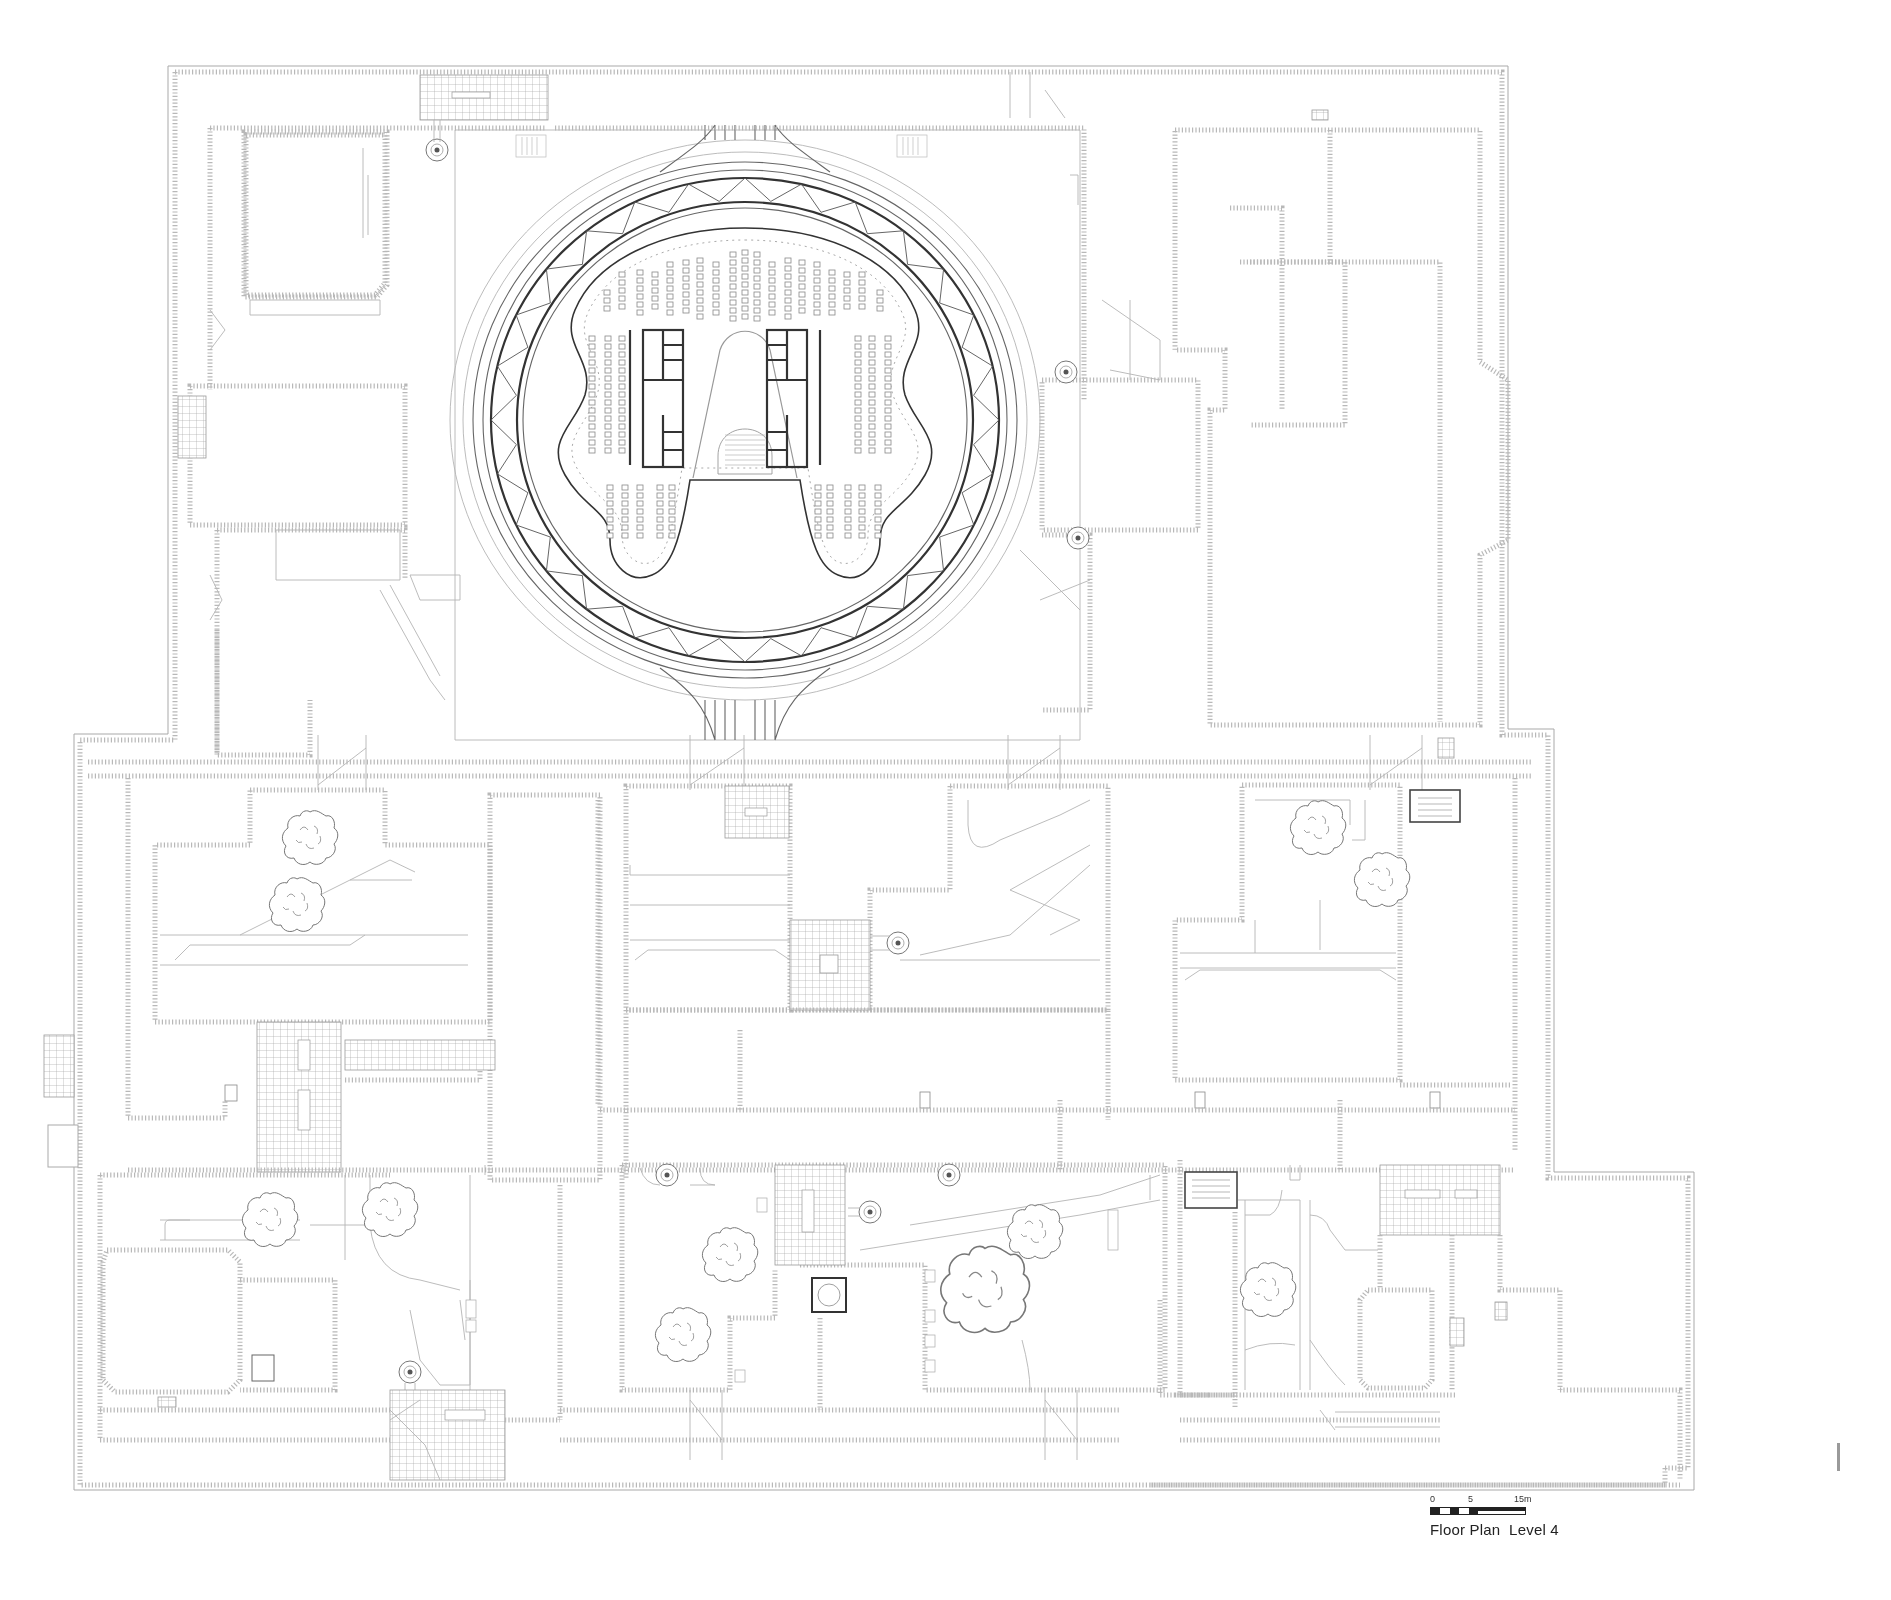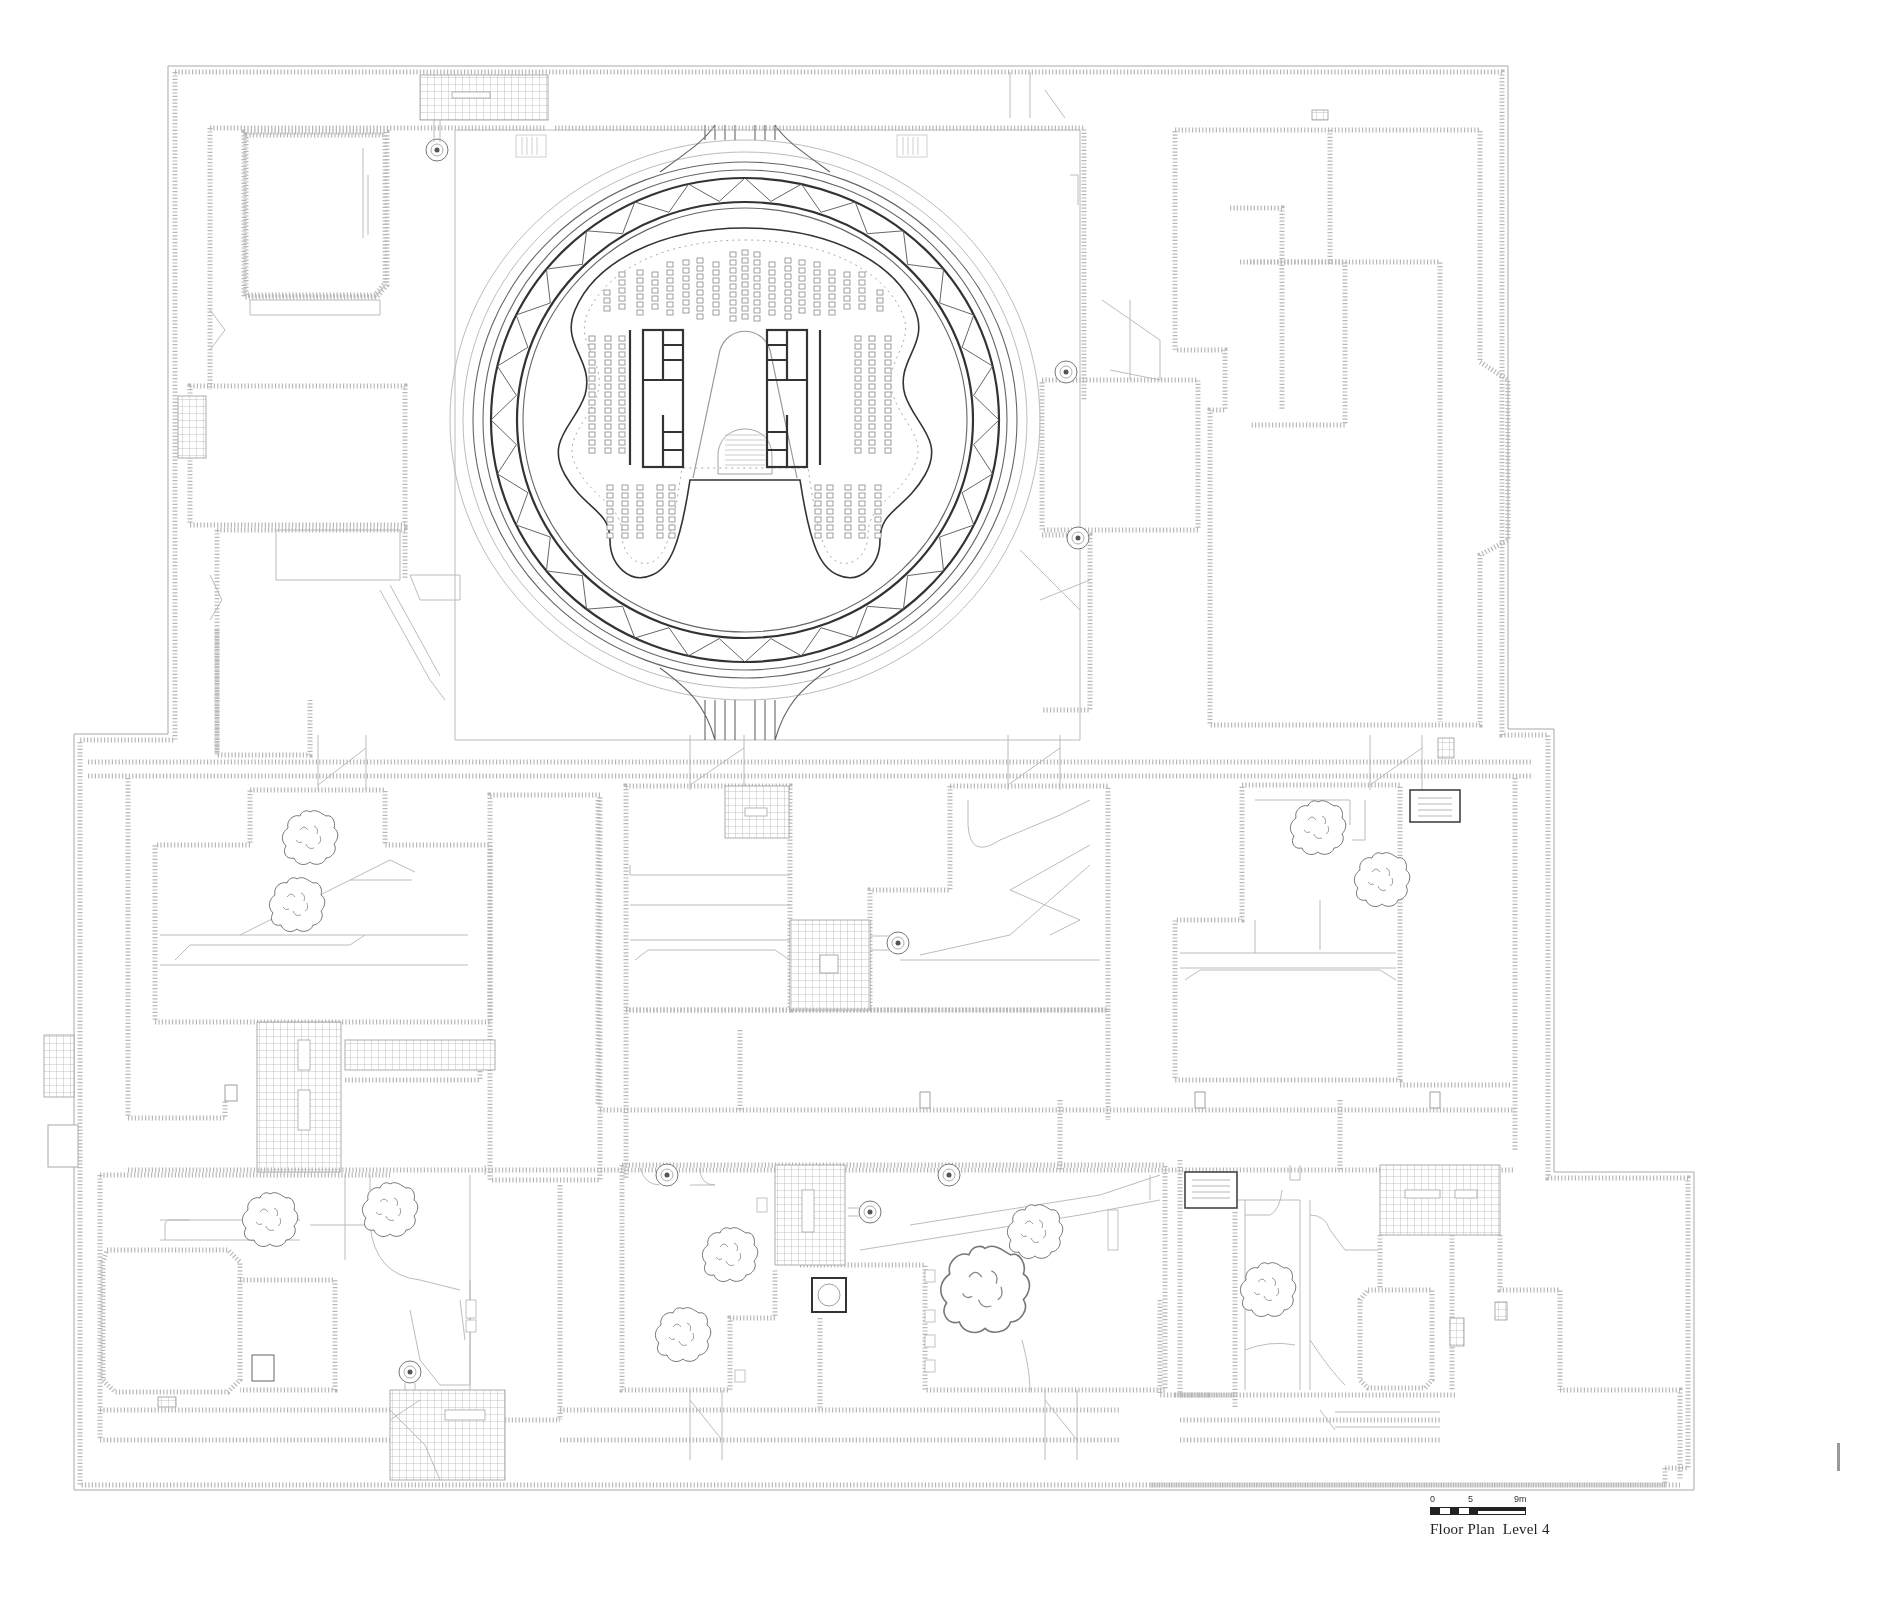--- a/index.html
+++ b/index.html
@@ -11,21 +11,21 @@
   .dark { fill: none; stroke: #333; stroke-width: 2.2; }
   .mid { fill: none; stroke: #666; stroke-width: 1.1; }
   .grid { fill: url(#tile); stroke: #9a9a9a; stroke-width: 0.8; }
   .tree { fill: #fff; stroke: #777; stroke-width: 1; }
   .desk { fill: #fff; stroke: #888; stroke-width: 0.8; }
   .legend { position: absolute; left: 1430px; top: 1494px; }
   .legend .scale-labels { position: relative; height: 12px; width: 120px; font-size: 9px; color: #333; }
   .legend .scale-labels span { position: absolute; top: 0; }
   .legend .bar { display: flex; width: 94px; height: 6px; border: 1px solid #222; margin-top: 1px; }
   .legend .bar i { flex: 1; display: block; }
-  .legend .caption { font-size: 15px; color: #222; margin-top: 6px; letter-spacing: 0.2px; white-space: pre; font-family: Liberation Serif, serif; }
+  .legend .caption { font-size: 15px; color: #222; margin-top: 6px; letter-spacing: 0.2px; white-space: pre; }
   .side-mark { position: absolute; left: 1837px; top: 1443px; width: 3px; height: 28px; background: #9a9a9a; }
 </style>
 </head>
 <body>
 
 <svg id="plan" width="1891" height="1600" viewBox="0 0 1891 1600" xmlns="http://www.w3.org/2000/svg">
   <defs>
     <pattern id="tile" width="7" height="7" patternUnits="userSpaceOnUse">
       <rect width="7" height="7" fill="#fff"></rect>
       <path d="M7 0 L0 0 0 7" fill="none" stroke="#a8a8a8" stroke-width="0.7"></path>
@@ -555,21 +555,21 @@
 
   <rect class="grid" x="1312" y="110" width="16" height="10"></rect>
   <rect class="grid" x="1438" y="738" width="16" height="20"></rect>
   <rect class="grid" x="1495" y="1302" width="12" height="18"></rect>
 </svg>
 
 <div class="legend">
   <div class="scale-labels">
     <span style="left:0">0</span>
     <span style="left:38px">5</span>
-    <span style="left:84px">9m</span>
+    <span style="left:84px">15m</span>
   </div>
   <div class="bar">
     <i style="background:#222"></i>
       <i style="background:#fff"></i>
       <i style="background:#222"></i>
       <i style="background:#fff"></i>
       <i style="background:#222"></i>
     <i style="flex:5;background:#fff;border-top:3px solid #222"></i>
   </div>
   <div class="caption">Floor Plan  Level 4</div>

